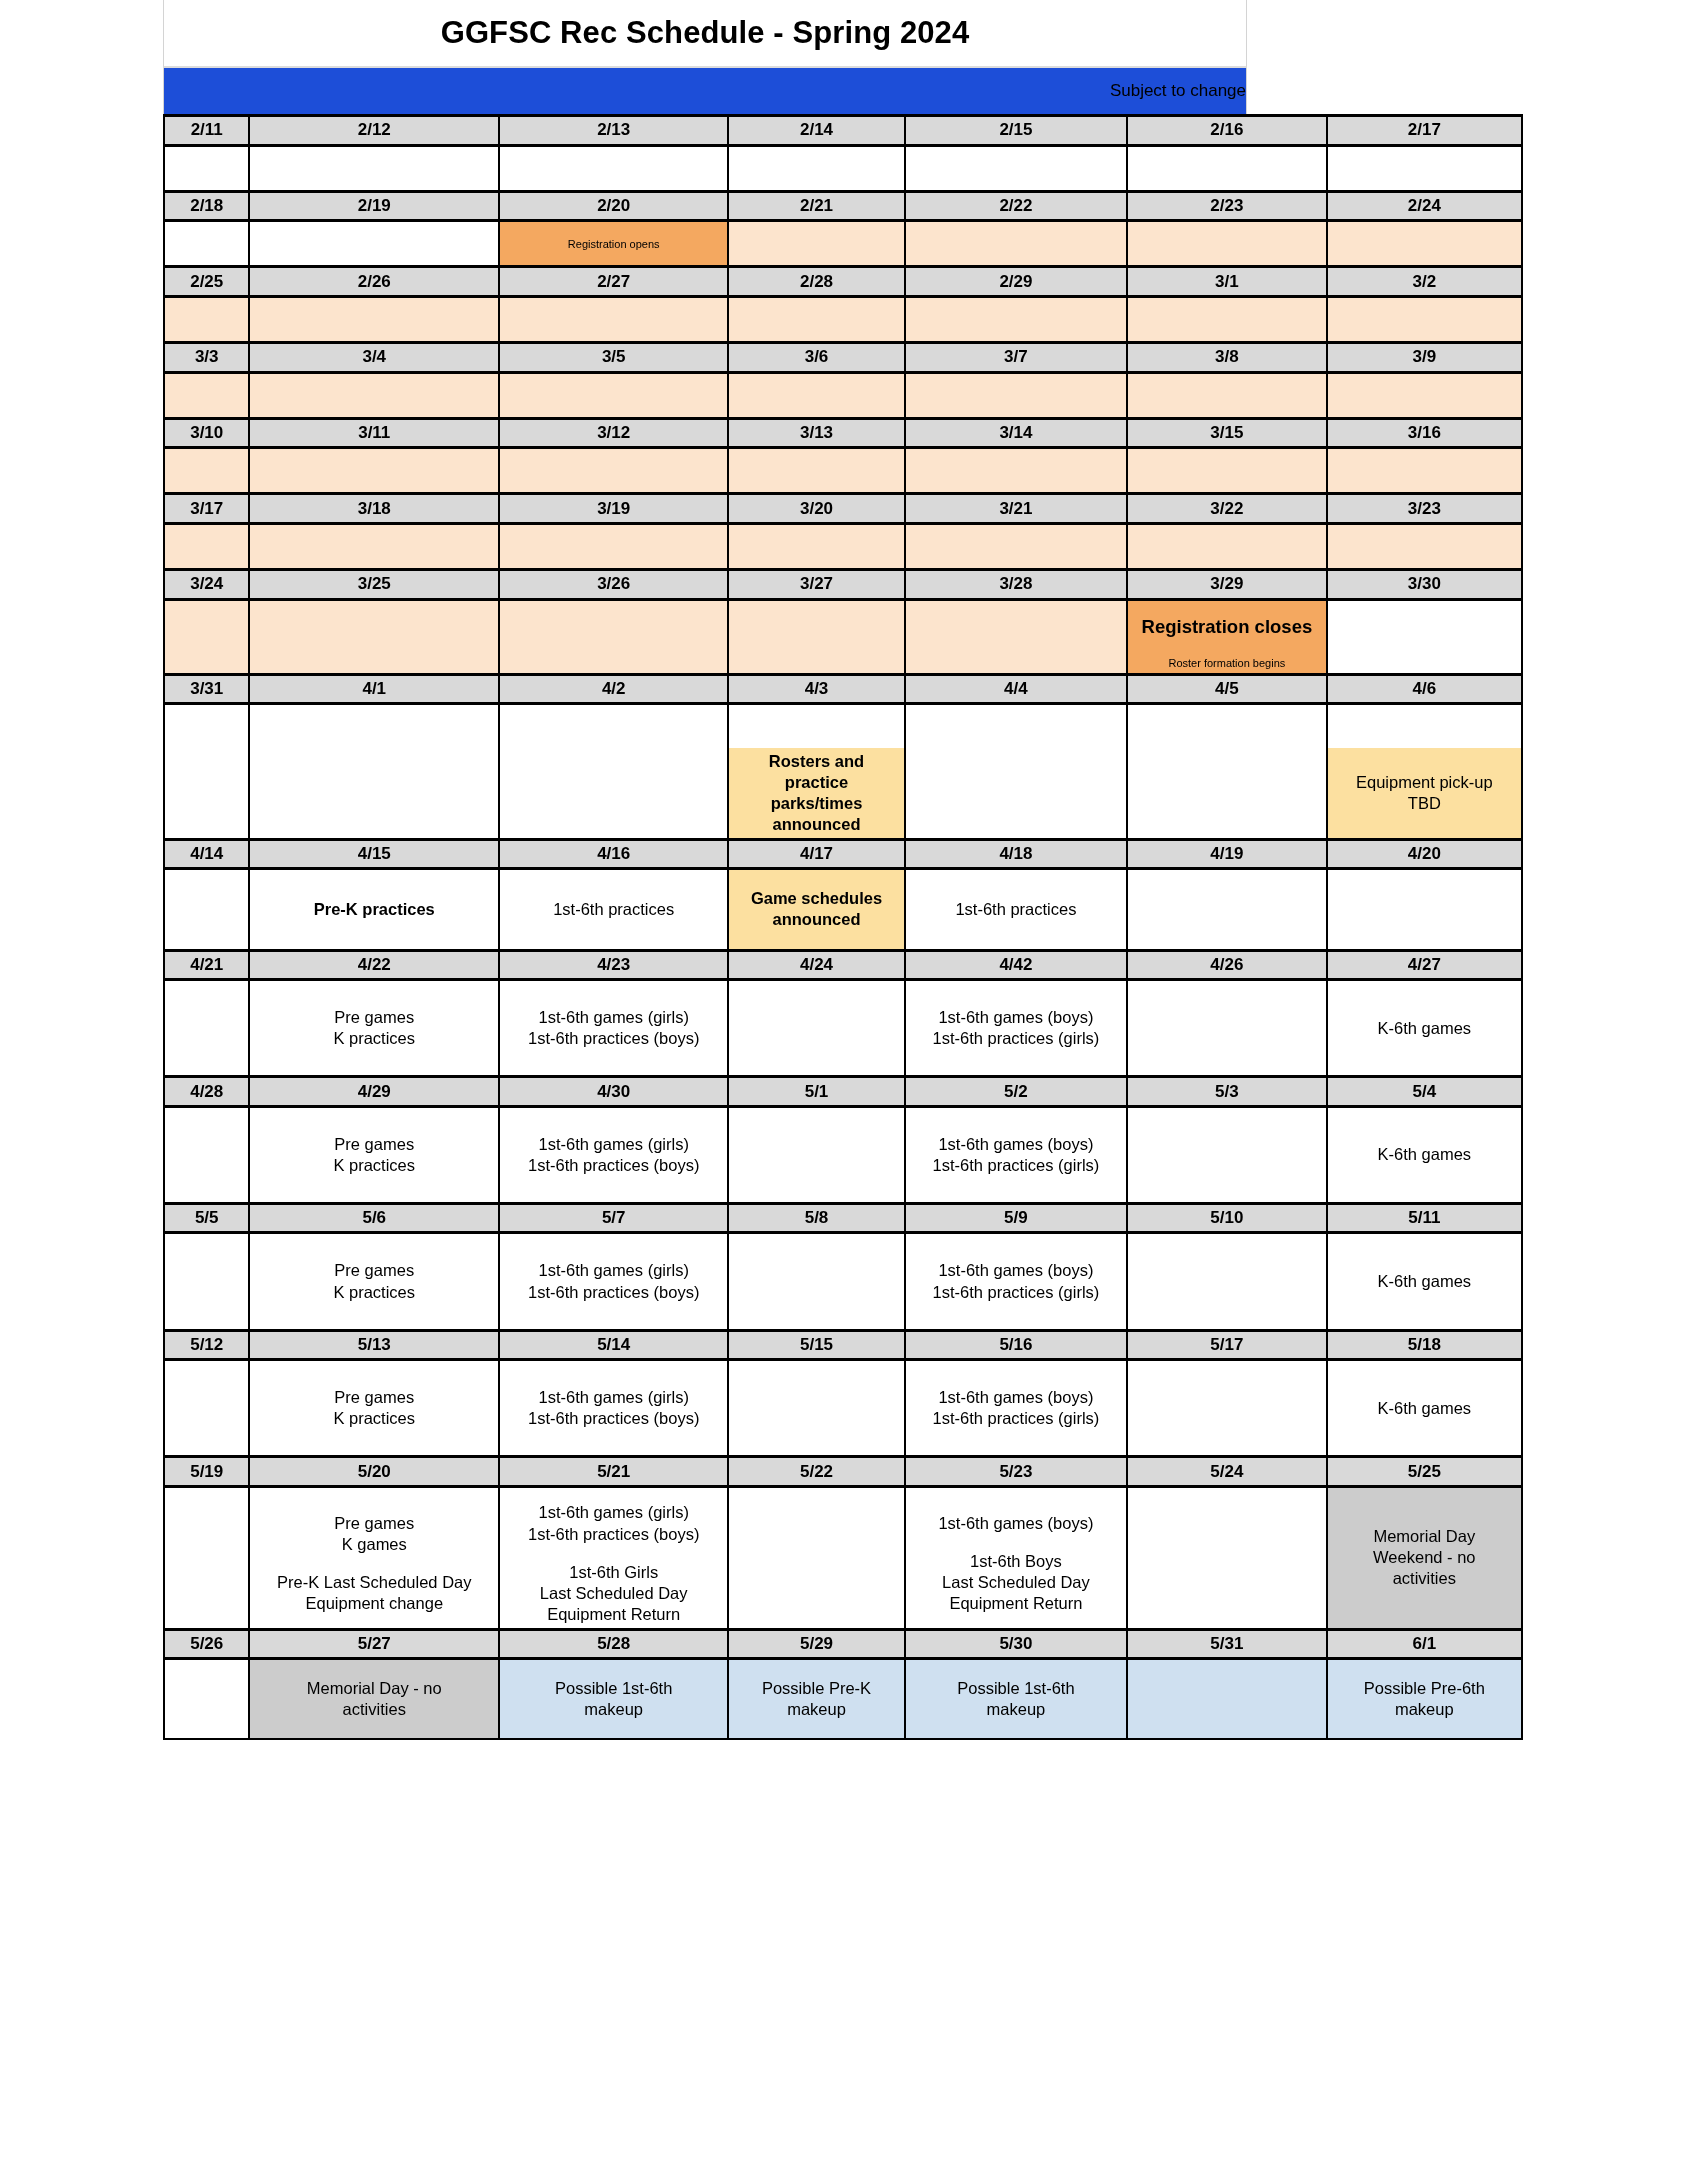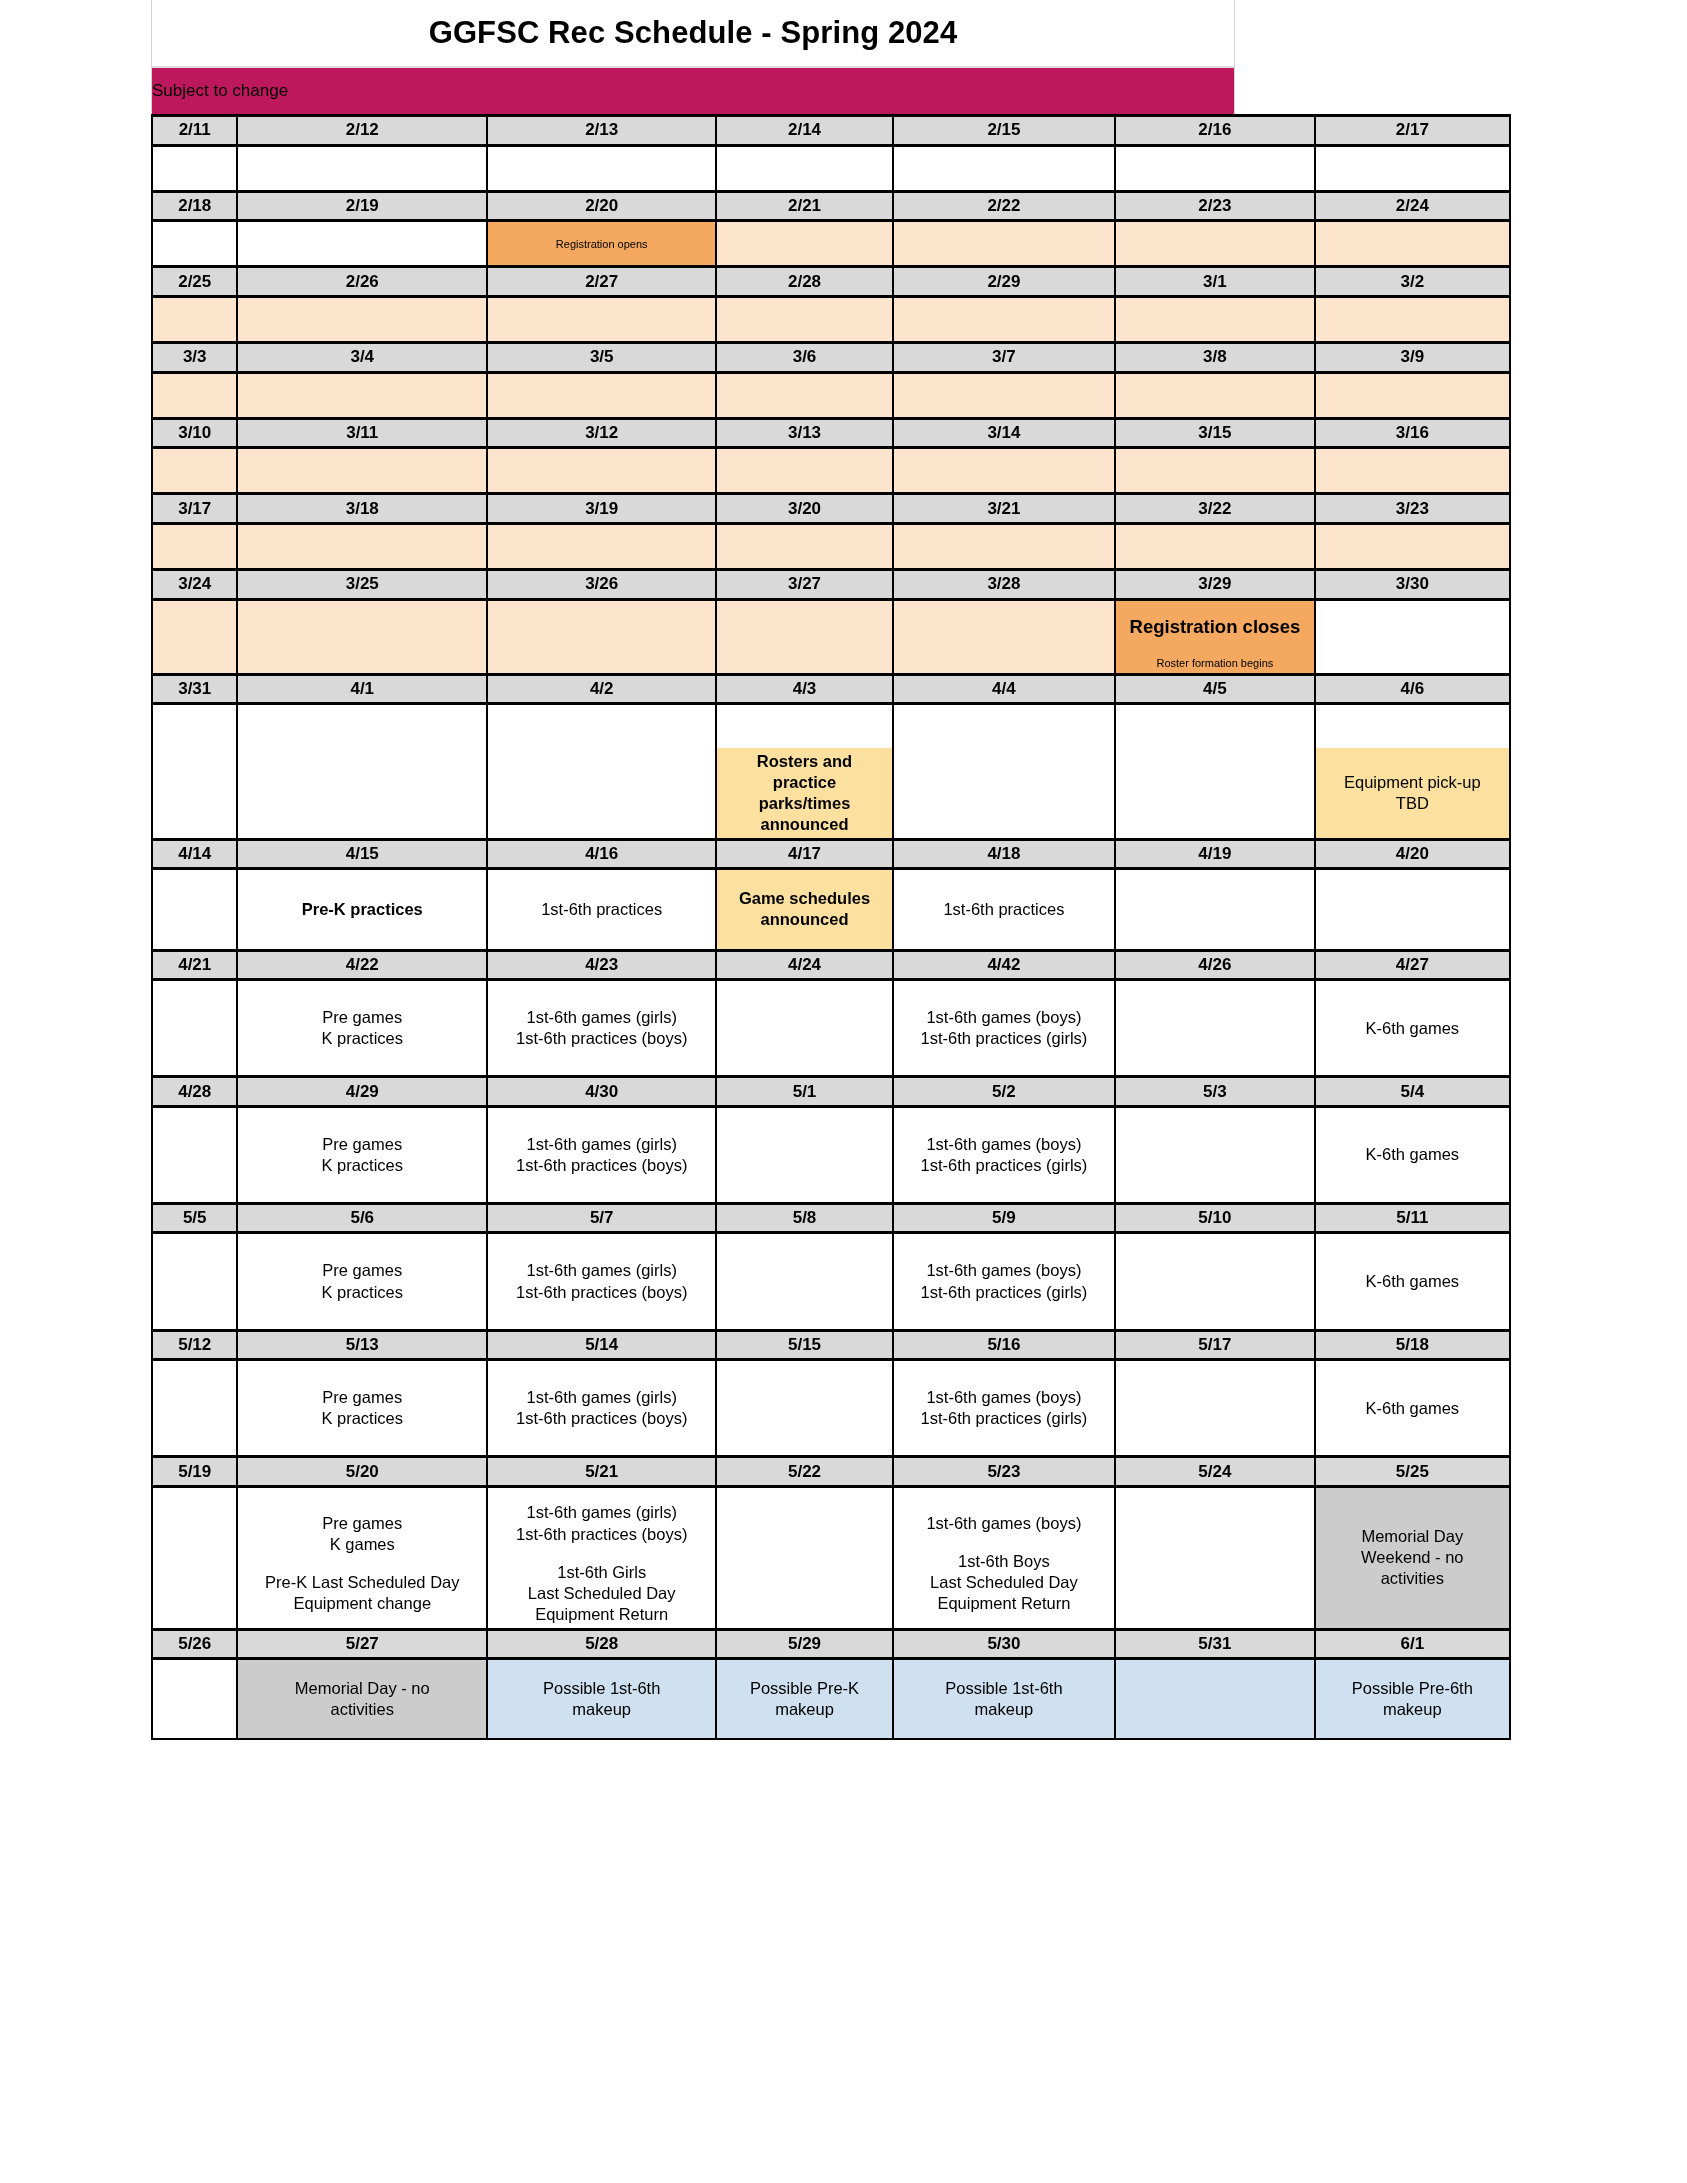--- a/index.html
+++ b/index.html
@@ -10,21 +10,21 @@
   body {
     width: 1687px;
     height: 2183px;
     font-family: "Liberation Sans", sans-serif;
     color: #000000;
     overflow: hidden;
   }
 
   #sheet {
     position: absolute;
-    left: 151px;
+    left: 163px;
     top: 0px;
     width: 1084px;
   }
 
   
   .title-row {
     border-left: 1.3px solid #d4d4d4;
     border-right: 1.3px solid #d4d4d4;
     border-bottom: 2px solid #dcdcdc;
     height: 66px;
@@ -38,22 +38,22 @@
     font-weight: bold;
     letter-spacing: 0.1px;
   }
 
   .subtitle-row {
     border-left: 1.3px solid #d4d4d4;
     border-right: 1.3px solid #d4d4d4;
     height: 46px;
     display: flex;
     align-items: center;
-    justify-content: flex-start;
-    background: #be185d;
+    justify-content: flex-end;
+    background: #1d4ed8;
   }
   .subtitle-text {
     font-size: 17px;
   }
 
   
   table.cal {
     border-collapse: collapse;
     table-layout: fixed;
     width: 1360px;

